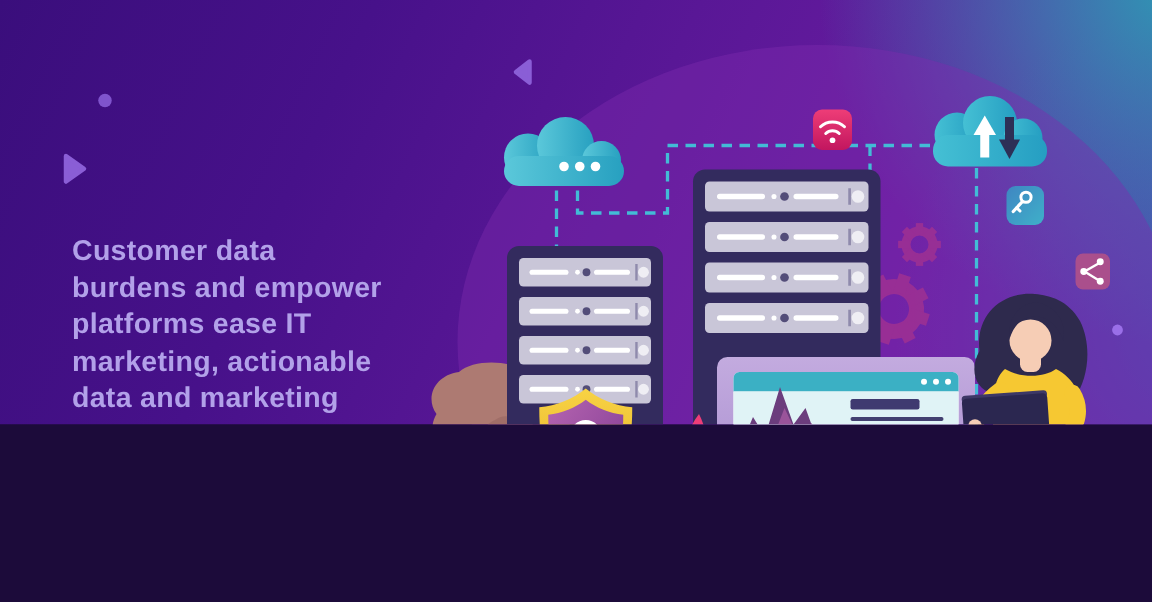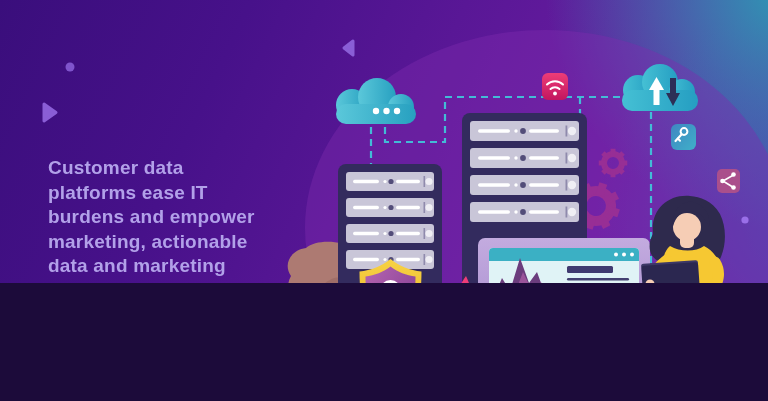--- a/index.html
+++ b/index.html
@@ -307,22 +307,22 @@
 
     <ellipse cx="682" cy="372" rx="56" ry="7" fill="#45107a" opacity="0.55"></ellipse>
     <g>
       <rect x="633" y="318" width="96" height="54" rx="6" fill="url(#platformG)"></rect>
       <rect x="646" y="330" width="70" height="29" rx="3" fill="#f2186c" stroke="#ff86a6" stroke-width="2" opacity="0.95"></rect>
     </g>
   </svg>
 
   <div class="headline">
     <div>Customer data</div>
+    <div>burdens and empower</div>
     <div>platforms ease IT</div>
-    <div>burdens and empower</div>
     <div>marketing, actionable</div>
     <div>data and marketing</div>
   </div>
 
   <svg class="logo" viewBox="0 0 26 30">
     <g fill="#ffffff">
       <rect x="5" y="2.5" width="13.5" height="5" rx="2.5" transform="rotate(-14 11.75 5)"></rect>
       <rect x="8.5" y="10.5" width="13.5" height="5" rx="2.5" transform="rotate(-14 15.25 13)"></rect>
       <rect x="4" y="18.5" width="13.5" height="5" rx="2.5" transform="rotate(-14 10.75 21)"></rect>
     </g>

